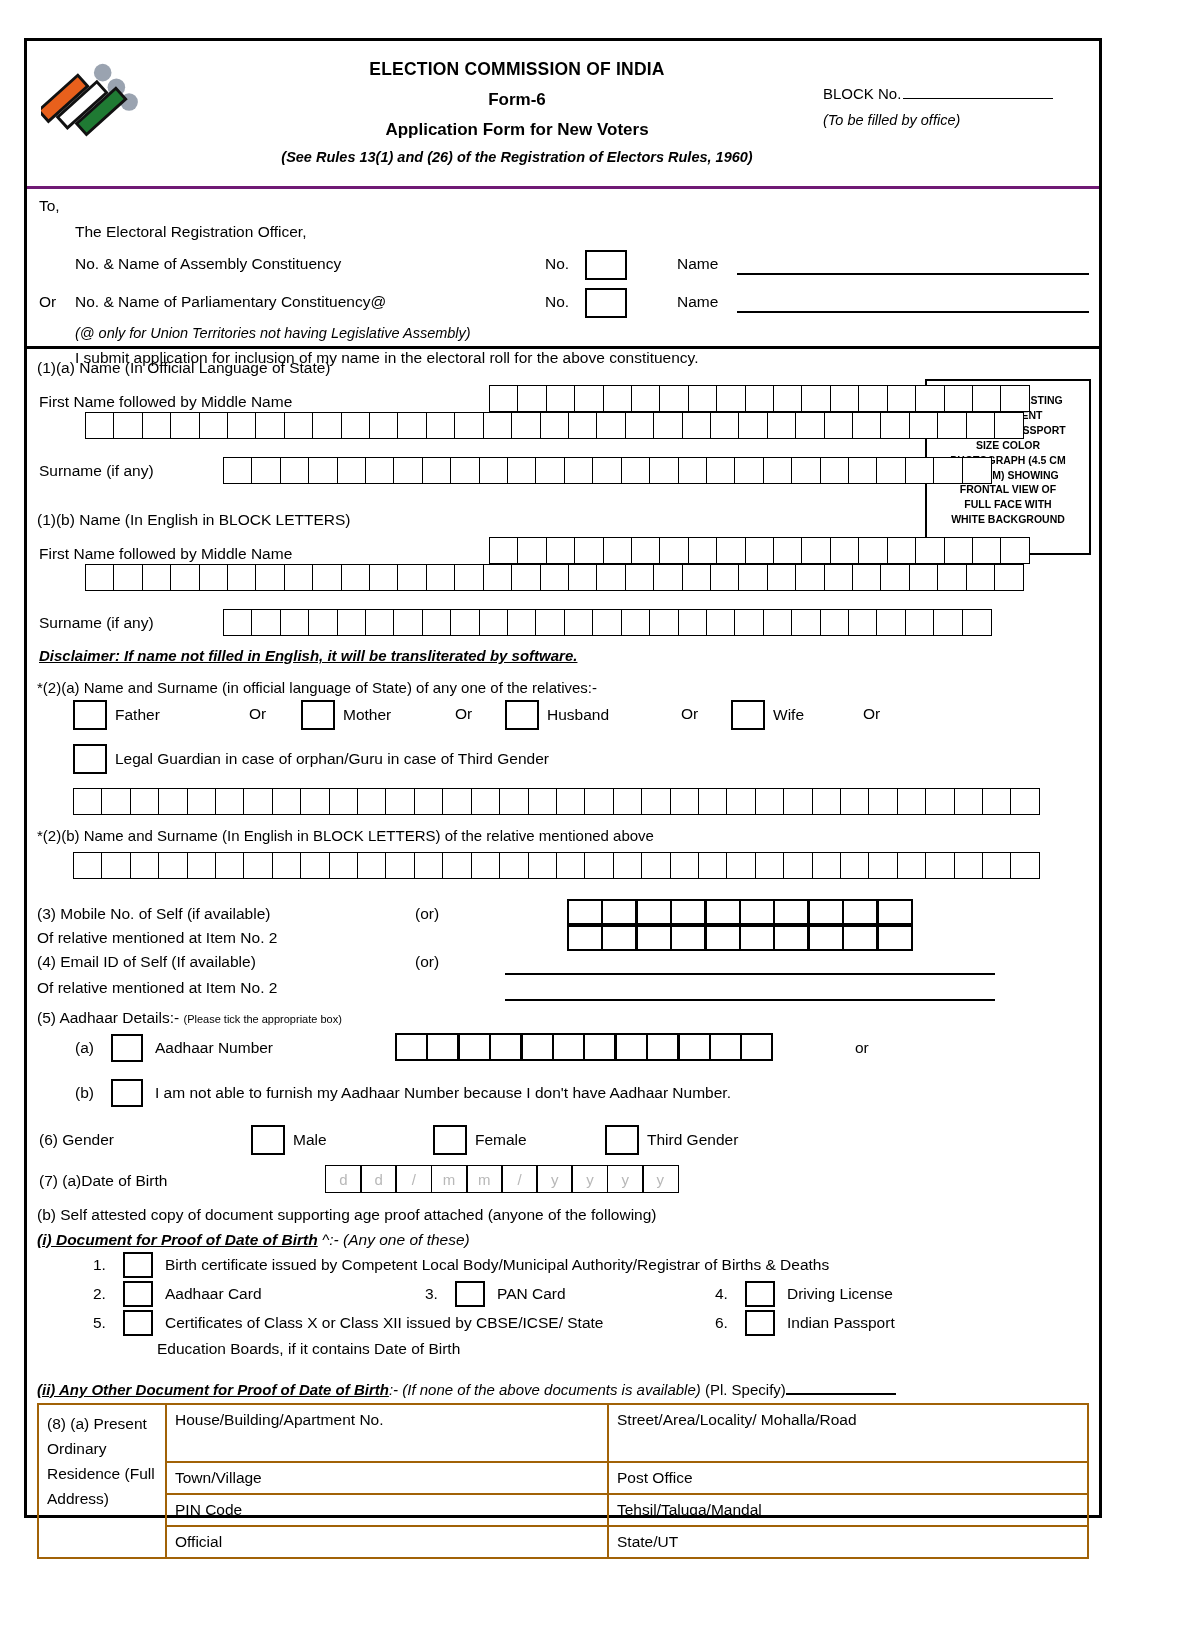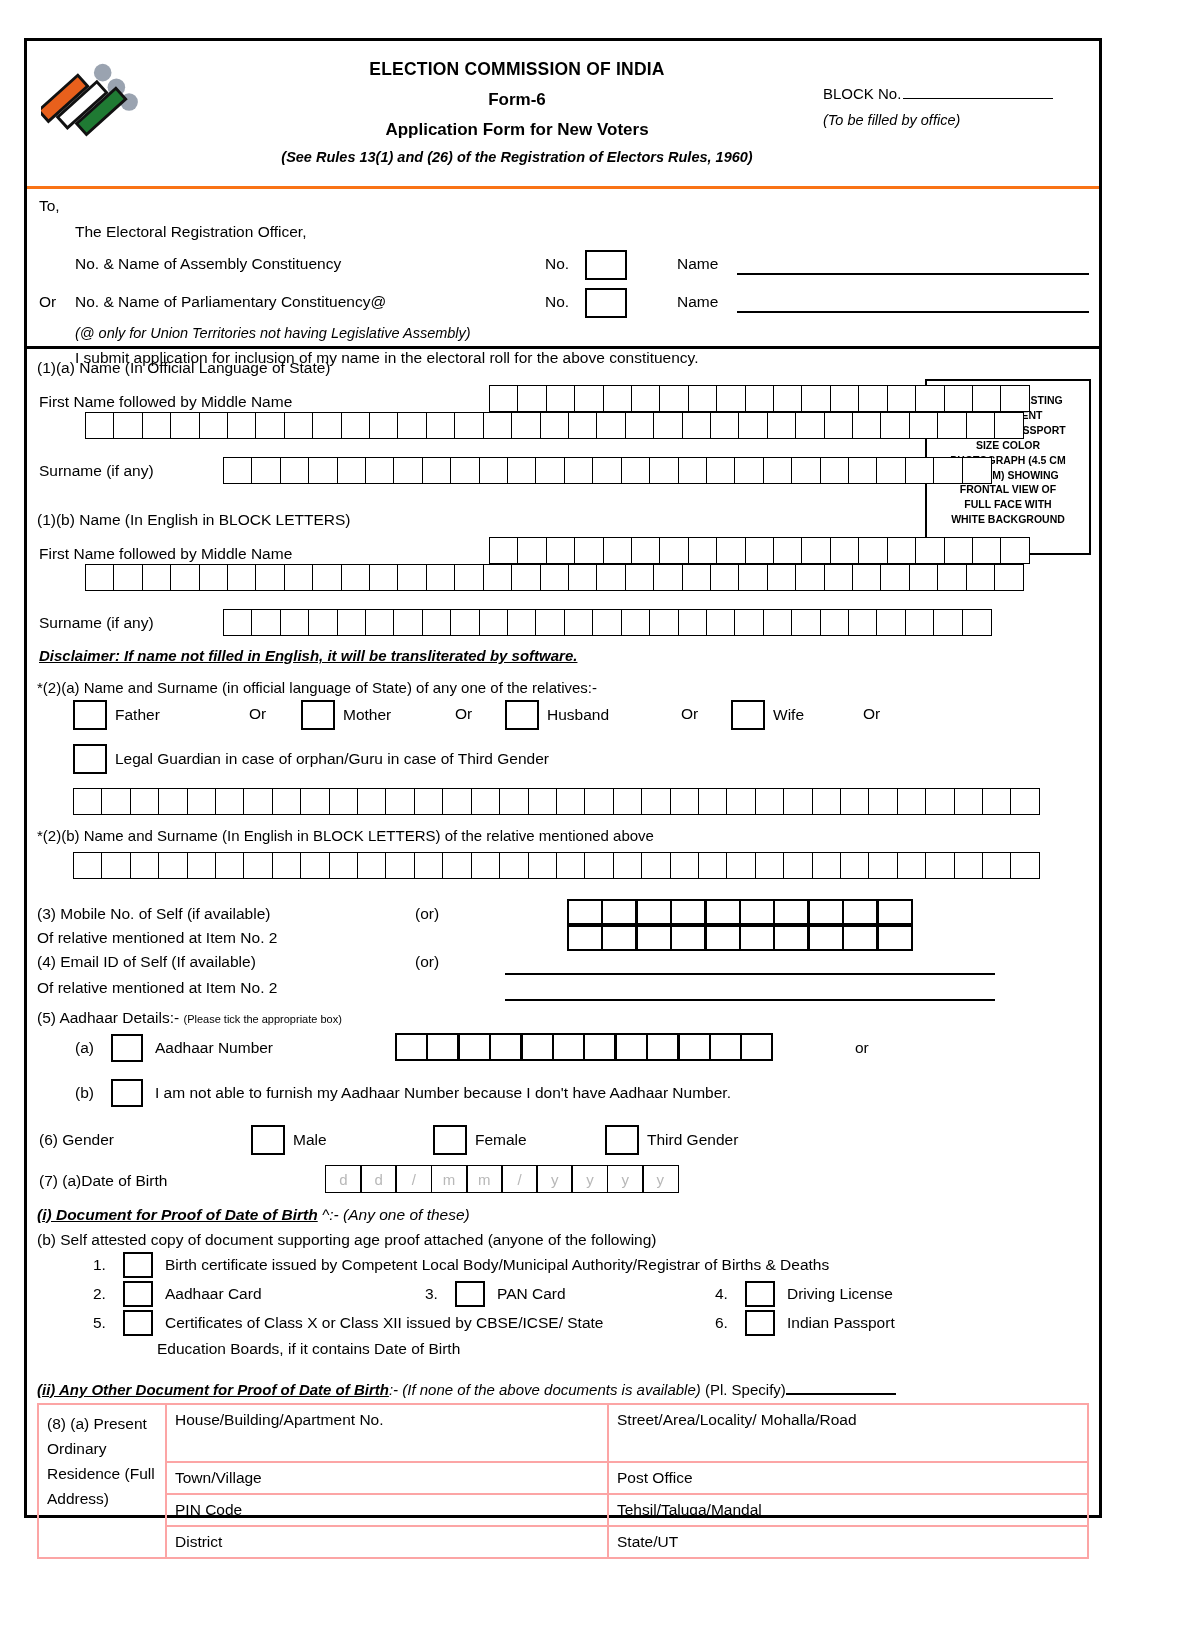--- a/index.html
+++ b/index.html
@@ -18,21 +18,21 @@
     position: absolute;
     left: 24px; top: 38px;
     width: 1078px; height: 1480px;
     border: 3px solid #000;
     background: #fff;
   }
 
   
   .header {
     position: relative;
-    border-bottom: 3px solid #f97316;
+    border-bottom: 3px solid #701a75;
     height: 148px;
   }
   .logo {
     position: absolute;
     left: 14px; top: 16px;
     width: 98px; height: 84px;
   }
   .hdr-center {
     position: absolute;
     left: 170px; top: 10px;
@@ -242,21 +242,21 @@
   }
 
   
   .addr-table {
     width: 100%;
     border-collapse: collapse;
     margin-top: 5px;
     font-size: 15.5px;
   }
   .addr-table td {
-    border: 2px solid #fca5a5;
+    border: 2px solid #a16207;
     padding: 6px 8px;
     vertical-align: top;
   }
   .addr-left {
     width: 128px;
     line-height: 1.62;
   }
   .addr-c1 { width: 442px; }
   .addr-r1 { height: 58px; }
   .addr-r { height: 32px; border-radius: 11px; }
@@ -734,25 +734,25 @@
           <span class="dob-cell">m</span>
           <span class="dob-cell">m</span>
           <span class="dob-cell">/</span>
           <span class="dob-cell">y</span>
           <span class="dob-cell">y</span>
           <span class="dob-cell">y</span>
           <span class="dob-cell">y</span>
         </div>
     </div>
 
+    <div class="plain-line">(b) Self attested copy of document supporting age proof attached (anyone of the following)</div>
+
     <div class="plain-line">
       <span class="ul-it">(i) Document for Proof of Date of Birth</span><span class="it"> ^:- (Any one of these)</span>
     </div>
-
-    <div class="plain-line">(b) Self attested copy of document supporting age proof attached (anyone of the following)</div>
 
     <div class="doc-row" style="margin-top:4px">
       <span class="doc-num" style="left:56px">1.</span>
       <span class="doc-cb" style="left:86px"></span>
       <span class="doc-tx" style="left:128px">Birth certificate issued by Competent Local Body/Municipal Authority/Registrar of Births &amp; Deaths</span>
     </div>
 
     <div class="doc-row">
       <span class="doc-num" style="left:56px">2.</span>
       <span class="doc-cb" style="left:86px"></span>
@@ -793,20 +793,20 @@
       </tr>
       <tr>
         <td class="addr-r">Town/Village</td>
         <td class="addr-r">Post Office</td>
       </tr>
       <tr>
         <td class="addr-r">PIN Code</td>
         <td class="addr-r">Tehsil/Taluqa/Mandal</td>
       </tr>
       <tr>
-        <td class="addr-r">District</td>
+        <td class="addr-r">Official</td>
         <td class="addr-r">State/UT</td>
       </tr>
     </tbody>
       </table>
 
   </div>
 </div>
 
 </body></html>

